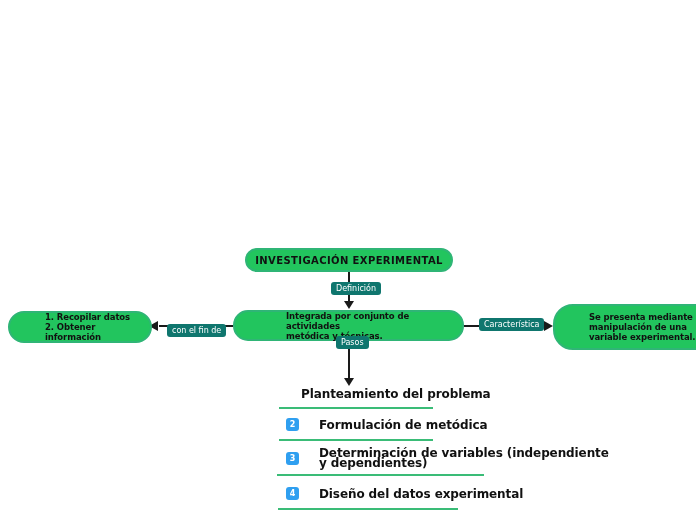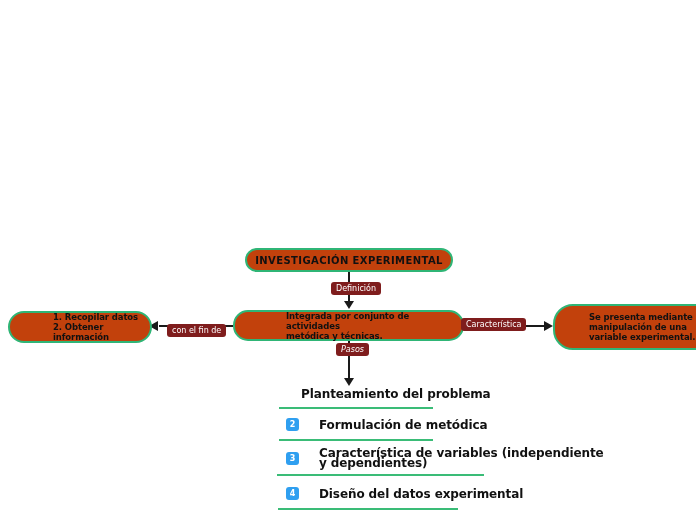--- a/index.html
+++ b/index.html
@@ -5,38 +5,38 @@
   * { margin:0; padding:0; box-sizing:border-box; }
   html,body { background:#fff; }
   .canvas {
     position:relative; width:696px; height:520px;
     background:#ffffff; overflow:hidden;
     font-family:"DejaVu Sans","Liberation Sans",sans-serif;
     color:#111;
   }
   
   .node {
-    position:absolute; background:#c2410c;
+    position:absolute; background:#22c55e;
     border:2px solid #2fb576; display:flex; align-items:center;
     z-index:3;
   }
   .node-root {
     left:245px; top:248px; width:208px; height:24px;
     border-radius:12px; justify-content:center;
   }
   .node-root .label {
     font-weight:bold; font-size:10px; letter-spacing:.4px; white-space:nowrap;
   }
   .node-def {
     left:233px; top:310px; width:231px; height:31px;
     border-radius:15px; padding-left:20px; gap:20px;
   }
   .node-purpose {
     left:8px; top:311px; width:144px; height:32px;
-    border-radius:16px; padding-left:18px; gap:14px;
+    border-radius:16px; padding-left:18px; gap:6px;
   }
   .node-char {
     left:553px; top:304px; width:188px; height:46px;
     border-radius:20px; padding-left:16px; gap:7px;
   }
   .node-text {
     font-weight:bold; font-size:8.5px; line-height:10px;
     white-space:pre-line; letter-spacing:-0.1px;
   }
   
@@ -45,28 +45,28 @@
   .v2 { left:348px; top:341px; width:2px; height:37px; }
   .hl { left:159px; top:325px; width:74px; height:2px; }
   .hr { left:464px; top:325px; width:80px; height:2px; }
   .arrow { position:absolute; width:0; height:0; z-index:1; }
   .arr-down { border-left:5px solid transparent; border-right:5px solid transparent; border-top:8px solid #1a1a1a; }
   .arr-d1 { left:344px; top:301px; }
   .arr-d2 { left:344px; top:378px; }
   .arr-left { left:149px; top:321px; border-top:5px solid transparent; border-bottom:5px solid transparent; border-right:9px solid #1a1a1a; }
   .arr-right { left:544px; top:321px; border-top:5px solid transparent; border-bottom:5px solid transparent; border-left:9px solid #1a1a1a; }
   .edge-label {
-    position:absolute; background:#7f1d1d; color:#fff;
+    position:absolute; background:#0f766e; color:#fff;
     font-size:8px; line-height:9px; padding:2px 5px; border-radius:3px;
     white-space:nowrap; z-index:4;
   }
   .el-def  { left:331px; top:282px; }
   .el-fin  { left:167px; top:324px; }
-  .el-car  { left:461px; top:318px; }
-  .el-pasos{ left:336px; top:343px;font-style:italic; }
+  .el-car  { left:479px; top:318px; }
+  .el-pasos{ left:336px; top:336px; }
   
   .bulb { position:relative; width:11px; height:15px; flex:0 0 11px; }
   .bulb .body {
     width:10px; height:11px; border-radius:50% 50% 45% 45%;
     background:linear-gradient(180deg,#f9e49c 0%,#f2cf6b 60%,#eec457 100%);
   }
   .bulb .base { width:5px; height:3px; margin:0 auto; background:#c3c9d1; border-radius:1px; }
   .pin { position:relative; width:10px; height:15px; flex:0 0 10px; }
   .pin .head {
     width:9px; height:9px; border-radius:50%;
@@ -145,21 +145,21 @@
   <div class="step-row s2">
     <span class="badge">2</span>
     <span class="pin"><span class="head"></span><span class="stem"></span></span>
     <span class="step-text">Formulación de metódica</span>
   </div>
   <div class="underline u2"></div>
 
   <div class="step-row s3">
     <span class="badge">3</span>
     <span class="pin"><span class="head"></span><span class="stem"></span></span>
-    <span class="step-text">Característica de variables (independiente
+    <span class="step-text">Determinación de variables (independiente
 y dependientes)</span>
   </div>
   <div class="underline u3"></div>
 
   <div class="step-row s4">
     <span class="badge">4</span>
     <span class="pin"><span class="head"></span><span class="stem"></span></span>
     <span class="step-text">Diseño del datos experimental</span>
   </div>
   <div class="underline u4"></div>

